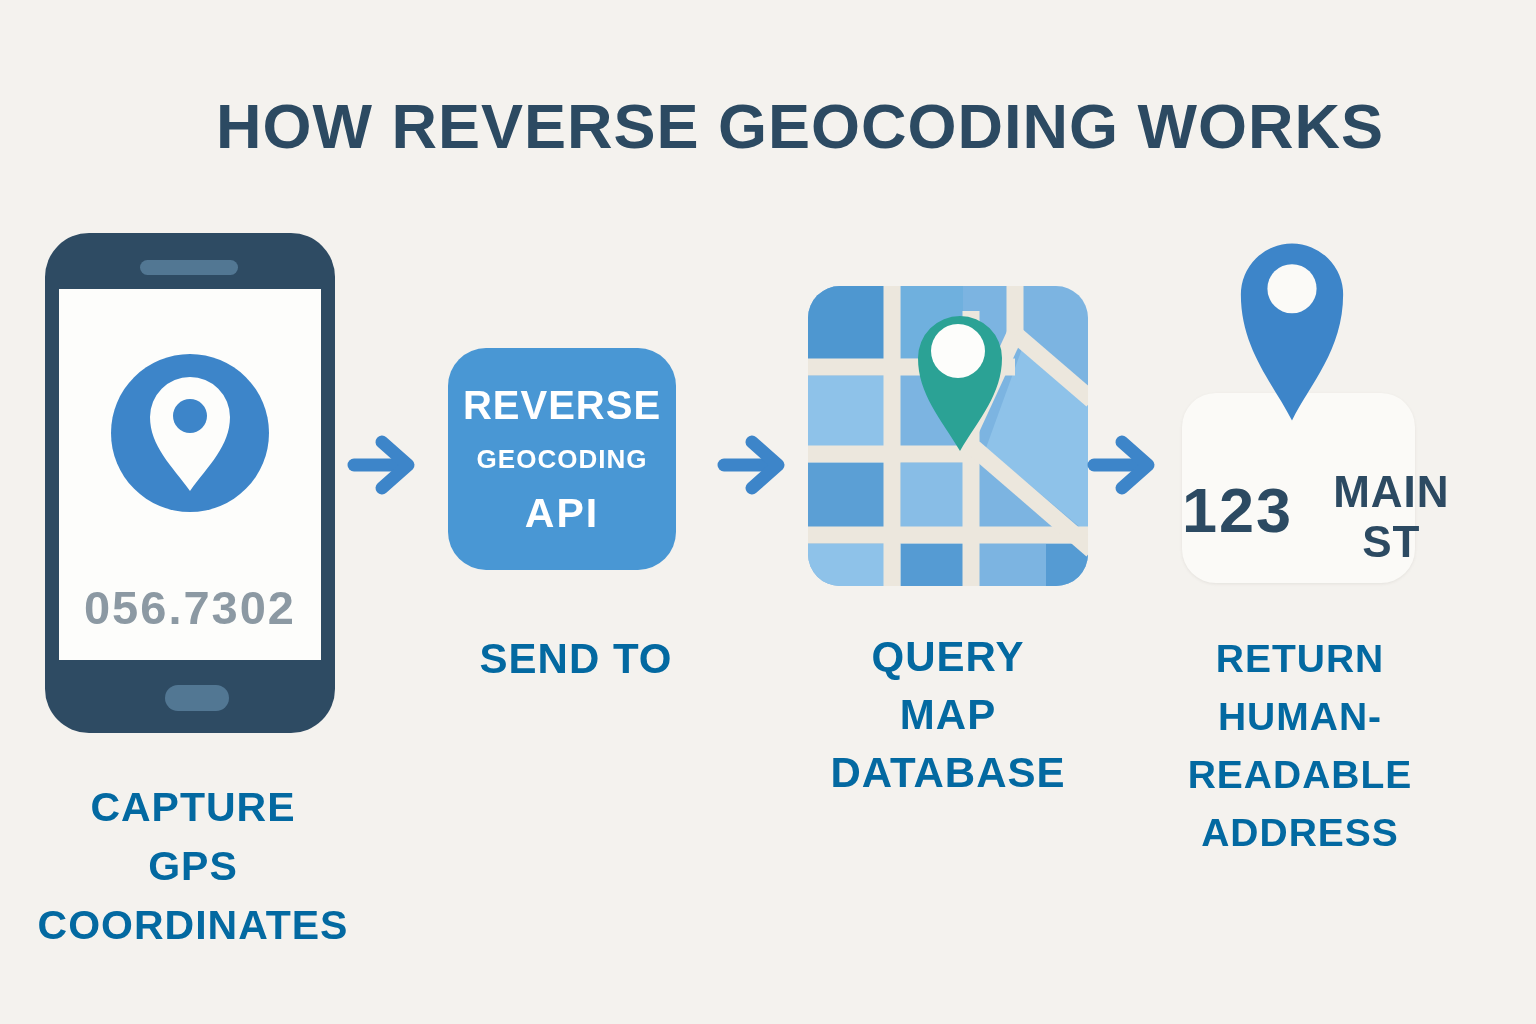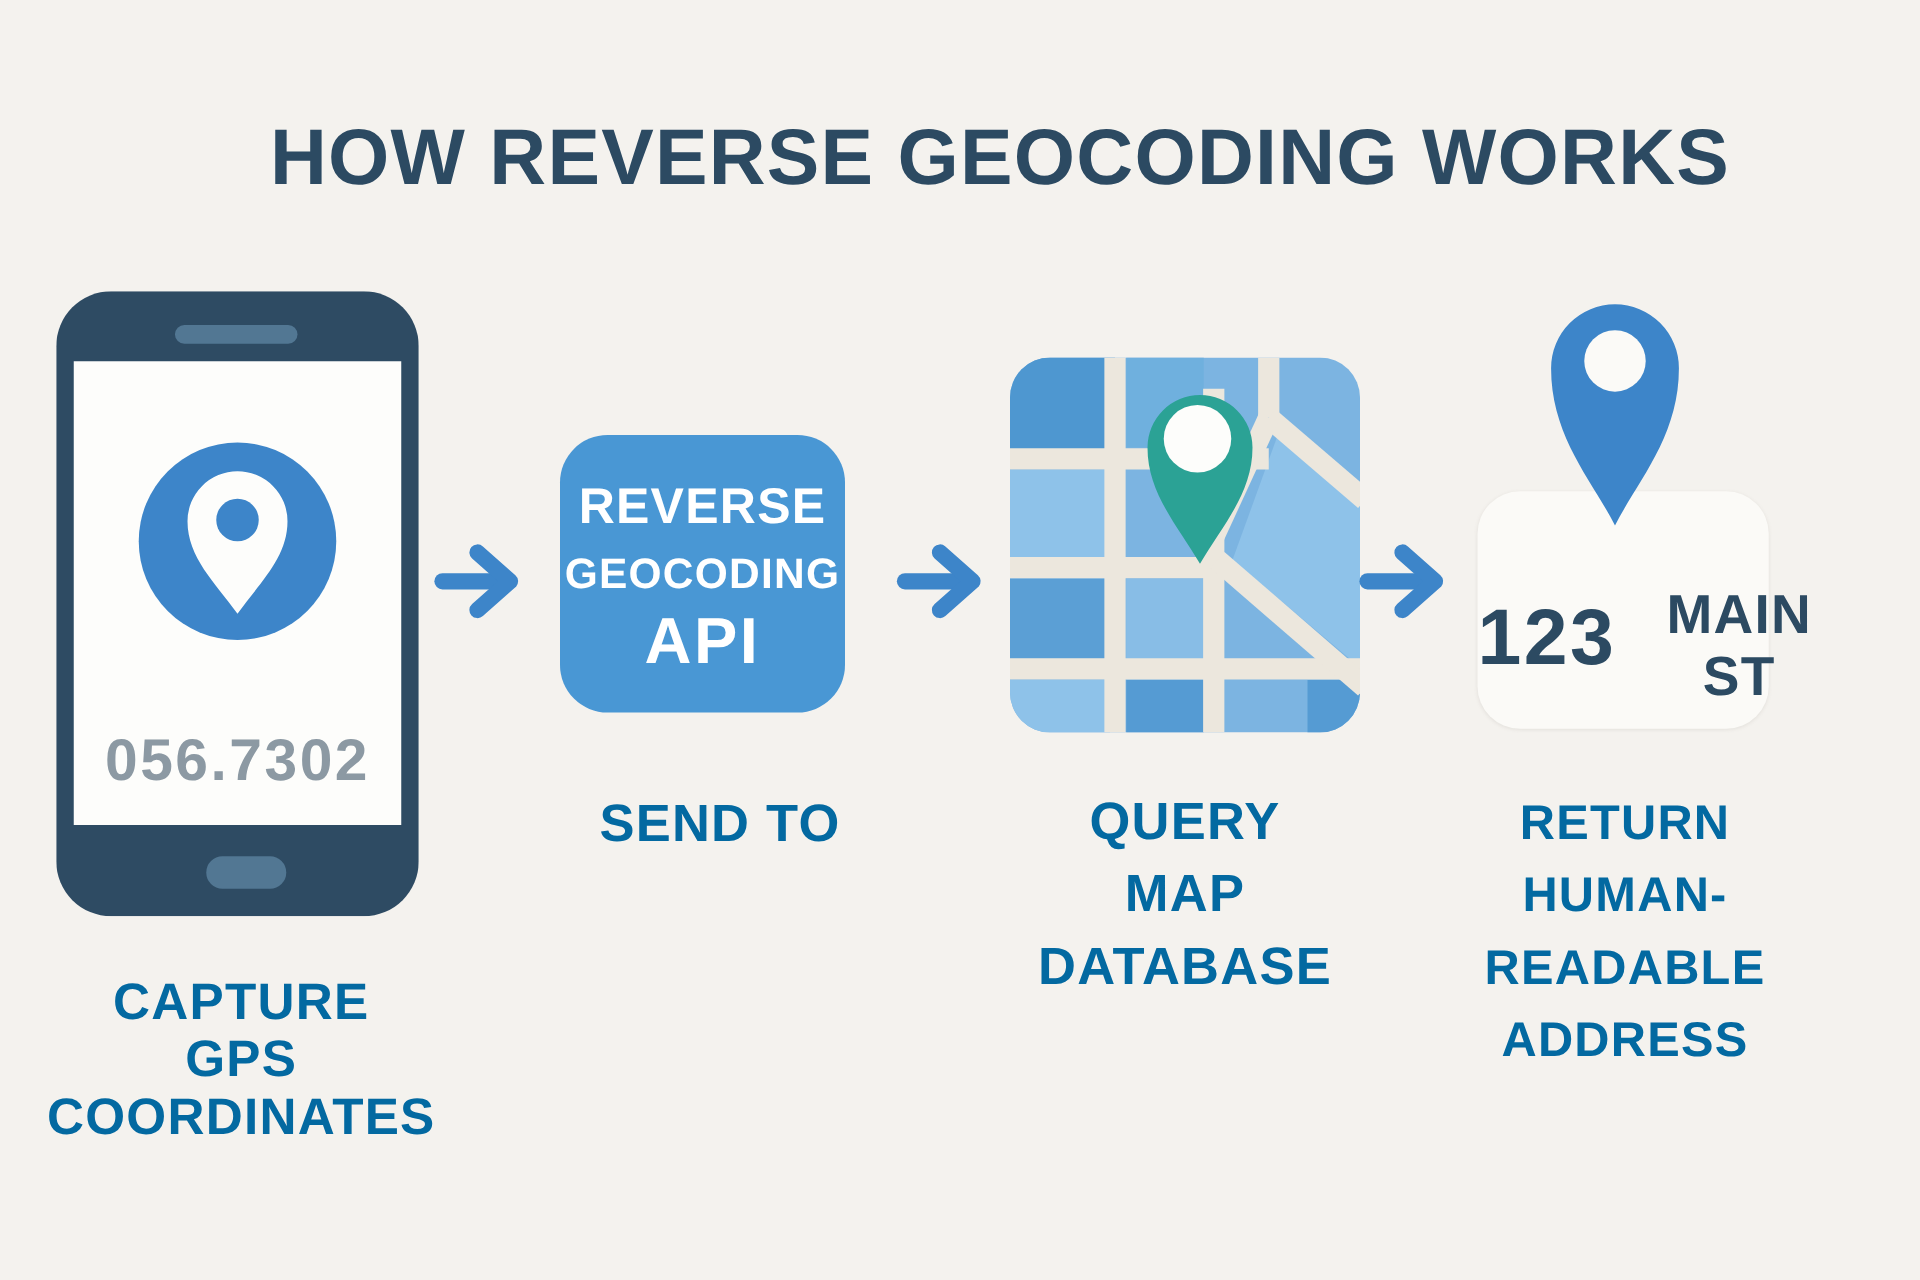--- a/index.html
+++ b/index.html
@@ -38,22 +38,22 @@
   .arrow-3{left:1084px;top:425px;}
   
   .api-box{
     left:448px;top:348px;width:228px;height:222px;
     background:#4997d4;border-radius:38px;
     display:flex;flex-direction:column;
     align-items:center;justify-content:center;
     color:#ffffff;font-weight:bold;text-align:center;
   }
   .api-line1{font-size:40px;line-height:55px;letter-spacing:1px;}
-  .api-line2{font-size:34px;line-height:52px;letter-spacing:1px;}
-  .api-line3{font-size:52px;line-height:56px;letter-spacing:2px;text-align:center;}
+  .api-line2{font-size:26px;line-height:52px;letter-spacing:1px;}
+  .api-line3{font-size:41px;line-height:56px;letter-spacing:2px;text-align:center;}
   
   .map-svg{left:808px;top:286px;}
   
   .addr-card{
     left:1182px;top:393px;width:233px;height:190px;
     background:#fbfaf7;border-radius:34px;
     box-shadow:0 1px 3px rgba(120,115,105,0.12);
     display:flex;flex-direction:row;align-items:center;
     padding-top:44px;box-sizing:border-box;
     color:#2c4a62;font-weight:bold;text-align:center;gap:40px;
@@ -61,21 +61,21 @@
   .addr-number{font-size:63px;line-height:64px;letter-spacing:2px;}
   .addr-street{font-size:44px;line-height:50px;margin-top:14px;letter-spacing:1px;}
   .big-pin-svg{left:1233px;top:236px;z-index:2;}
   
   .caption{
     white-space:pre-line;
     text-align:center;
     font-weight:bold;
     color:#0369a1;
   }
-  .caption-capture{left:15px;top:778px;width:356px;font-size:41px;line-height:46px;letter-spacing:1px;}
+  .caption-capture{left:15px;top:778px;width:356px;font-size:41px;line-height:59px;letter-spacing:1px;}
   .caption-send{left:448px;top:630px;width:256px;font-size:42px;line-height:58px;letter-spacing:1px;}
   .caption-query{left:798px;top:628px;width:300px;font-size:42px;line-height:58px;letter-spacing:1px;}
   .caption-return{left:1145px;top:630px;width:310px;font-size:39px;line-height:58px;letter-spacing:1px;}
 </style>
 </head>
 <body>
 
 <div class="stage">
 
   <div class="abs page-title">HOW REVERSE GEOCODING WORKS</div>

